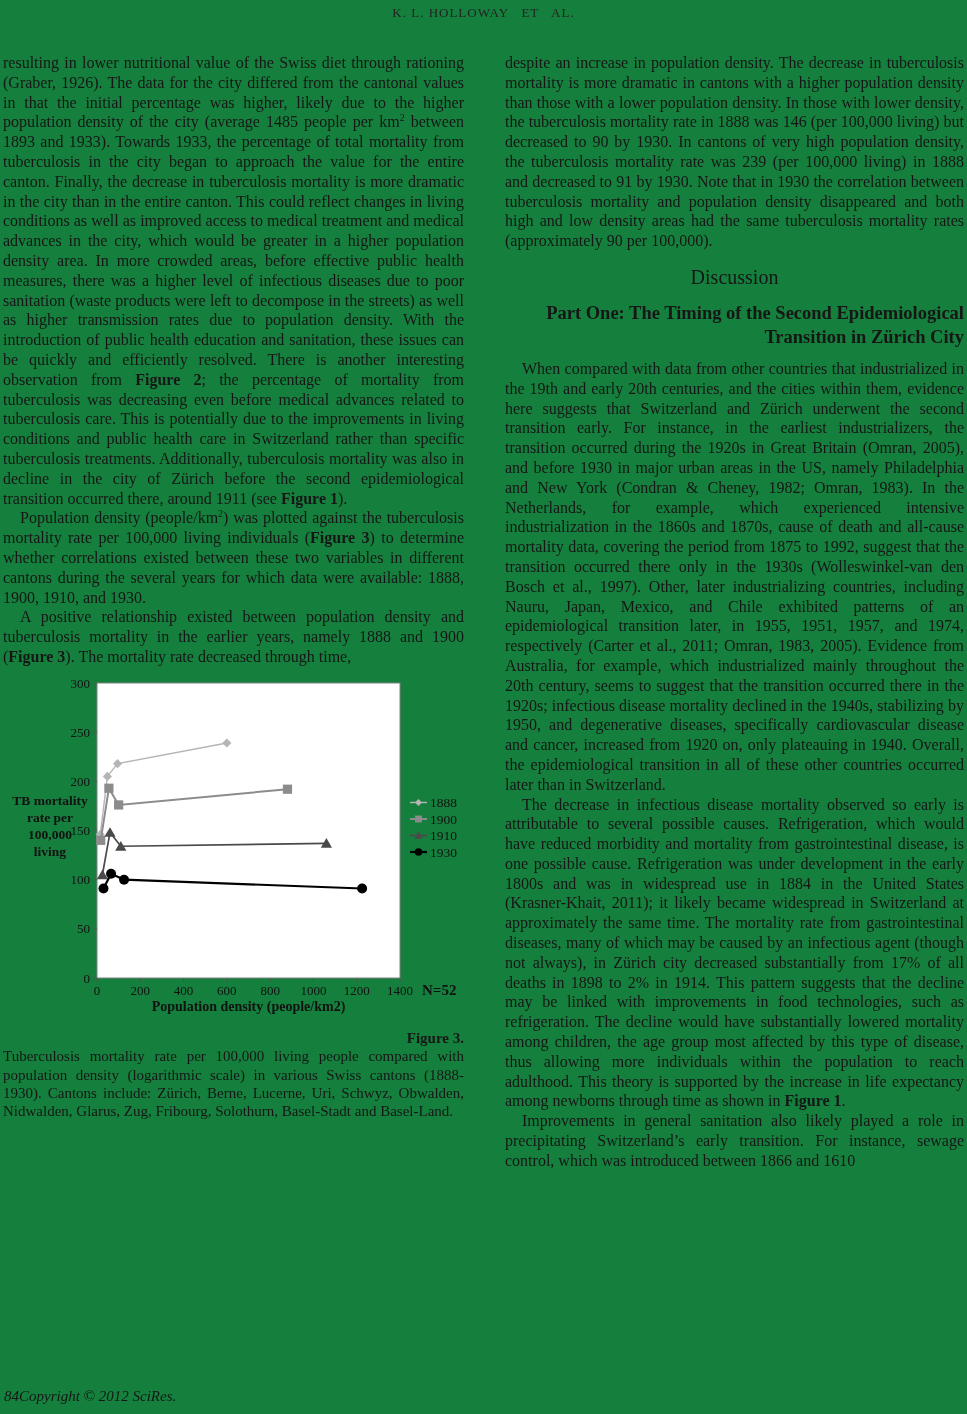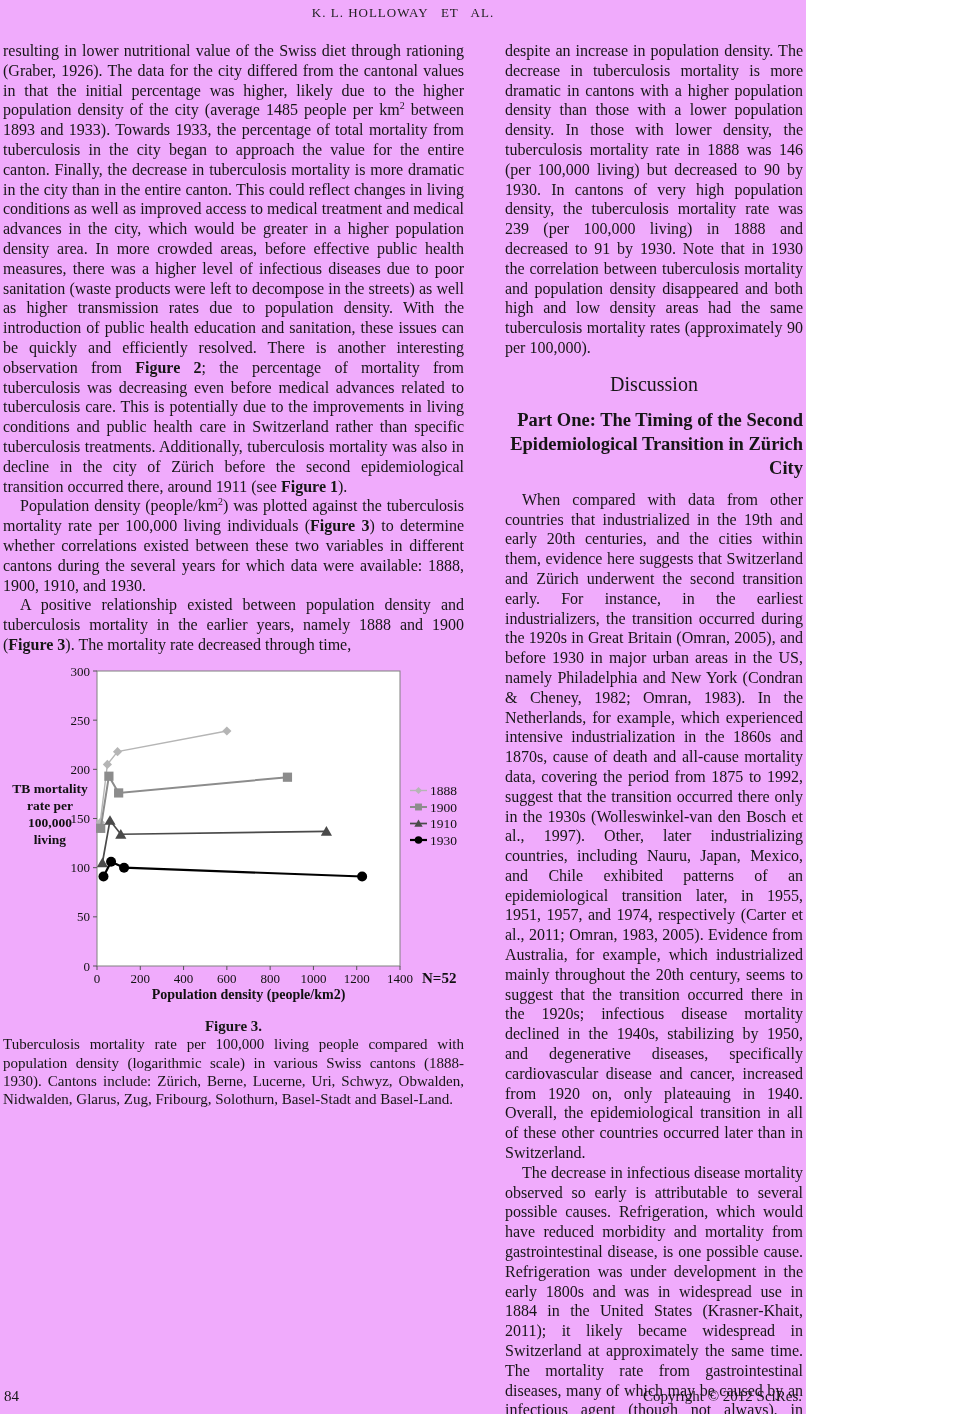--- a/index.html
+++ b/index.html
@@ -1,31 +1,31 @@
 <!DOCTYPE html>
 <html lang="en"><head>
 <meta charset="utf-8">
 <style>
   html,body{margin:0;padding:0;}
   body{width:967px;height:1414px;background:#ffffff;font-family:"Liberation Serif","DejaVu Serif",serif;color:#161616;}
-  .page{position:relative;width:806px;height:1414px;overflow:hidden;background:#f0abfc;}
+  .page{position:relative;width:967px;height:1414px;overflow:hidden;background:#15803d;}
   .header{padding-top:5px;text-align:center;font-size:13px;letter-spacing:1px;white-space:pre;color:#222;}
-  .columns{display:flex;gap:41px;padding:0 3px;margin-top:20px;}
+  .columns{display:flex;gap:41px;padding:0 3px;margin-top:32px;}
   .col{width:461px;font-size:16px;line-height:19.8px;text-align:justify;}
   .body-par{margin:0;}
   .indent{text-indent:17px;}
   .subhead{font-size:18.5px;line-height:24px;font-weight:bold;margin:12px 0 10px 0;text-align:right;}
   .center-head{font-size:20px;line-height:24px;font-weight:normal;margin:14px 0 11px 0;text-align:center;}
   .seg-b{font-weight:bold;}
   sup.seg-sup{font-size:0.62em;line-height:0;}
   .chart-fig{margin:10px 0 0 0;padding:0;}
   .chart-fig svg{display:block;}
   figcaption{margin-top:7px;font-size:15px;line-height:18.4px;text-align:justify;}
-  .cap-label{display:block;font-weight:bold;text-align:center;}
-  .footer{position:absolute;left:4px;right:4px;bottom:9px;display:flex;justify-content:space-between;font-size:15px;}
+  .cap-label{display:block;font-weight:bold;text-align:right;}
+  .footer{position:absolute;left:4px;right:4px;bottom:9px;display:flex;font-size:15px;font-style:italic;}
 </style>
 </head>
 <body>
 
 <div class="page">
   <div class="header">K. L. HOLLOWAY   ET   AL.</div>
 
   <div class="columns">
     <div class="col">
       <p class="body-par"><span class="seg">resulting in lower nutritional value of the Swiss diet through rationing (Graber, 1926). The data for the city differed from the cantonal values in that the initial percentage was higher, likely due to the higher population density of the city (average 1485 people per km</span><sup class="seg-sup">2</sup><span class="seg"> between 1893 and 1933). Towards 1933, the percentage of total mortality from tuberculosis in the city began to approach the value for the entire canton. Finally, the decrease in tuberculosis mortality is more dramatic in the city than in the entire canton. This could reflect changes in living conditions as well as improved access to medical treatment and medical advances in the city, which would be greater in a higher population density area. In more crowded areas, before effective public health measures, there was a higher level of infectious diseases due to poor sanitation (waste products were left to decompose in the streets) as well as higher transmission rates due to population density. With the introduction of public health education and sanitation, these issues can be quickly and efficiently resolved. There is another interesting observation from </span><span class="seg-b">Figure 2</span><span class="seg">; the percentage of mortality from tuberculosis was decreasing even before medical advances related to tuberculosis care. This is potentially due to the improvements in living conditions and public health care in Switzerland rather than specific tuberculosis treatments. Additionally, tuberculosis mortality was also in decline in the city of Zürich before the second epidemiological transition occurred there, around 1911 (see </span><span class="seg-b">Figure 1</span><span class="seg">).</span></p>

